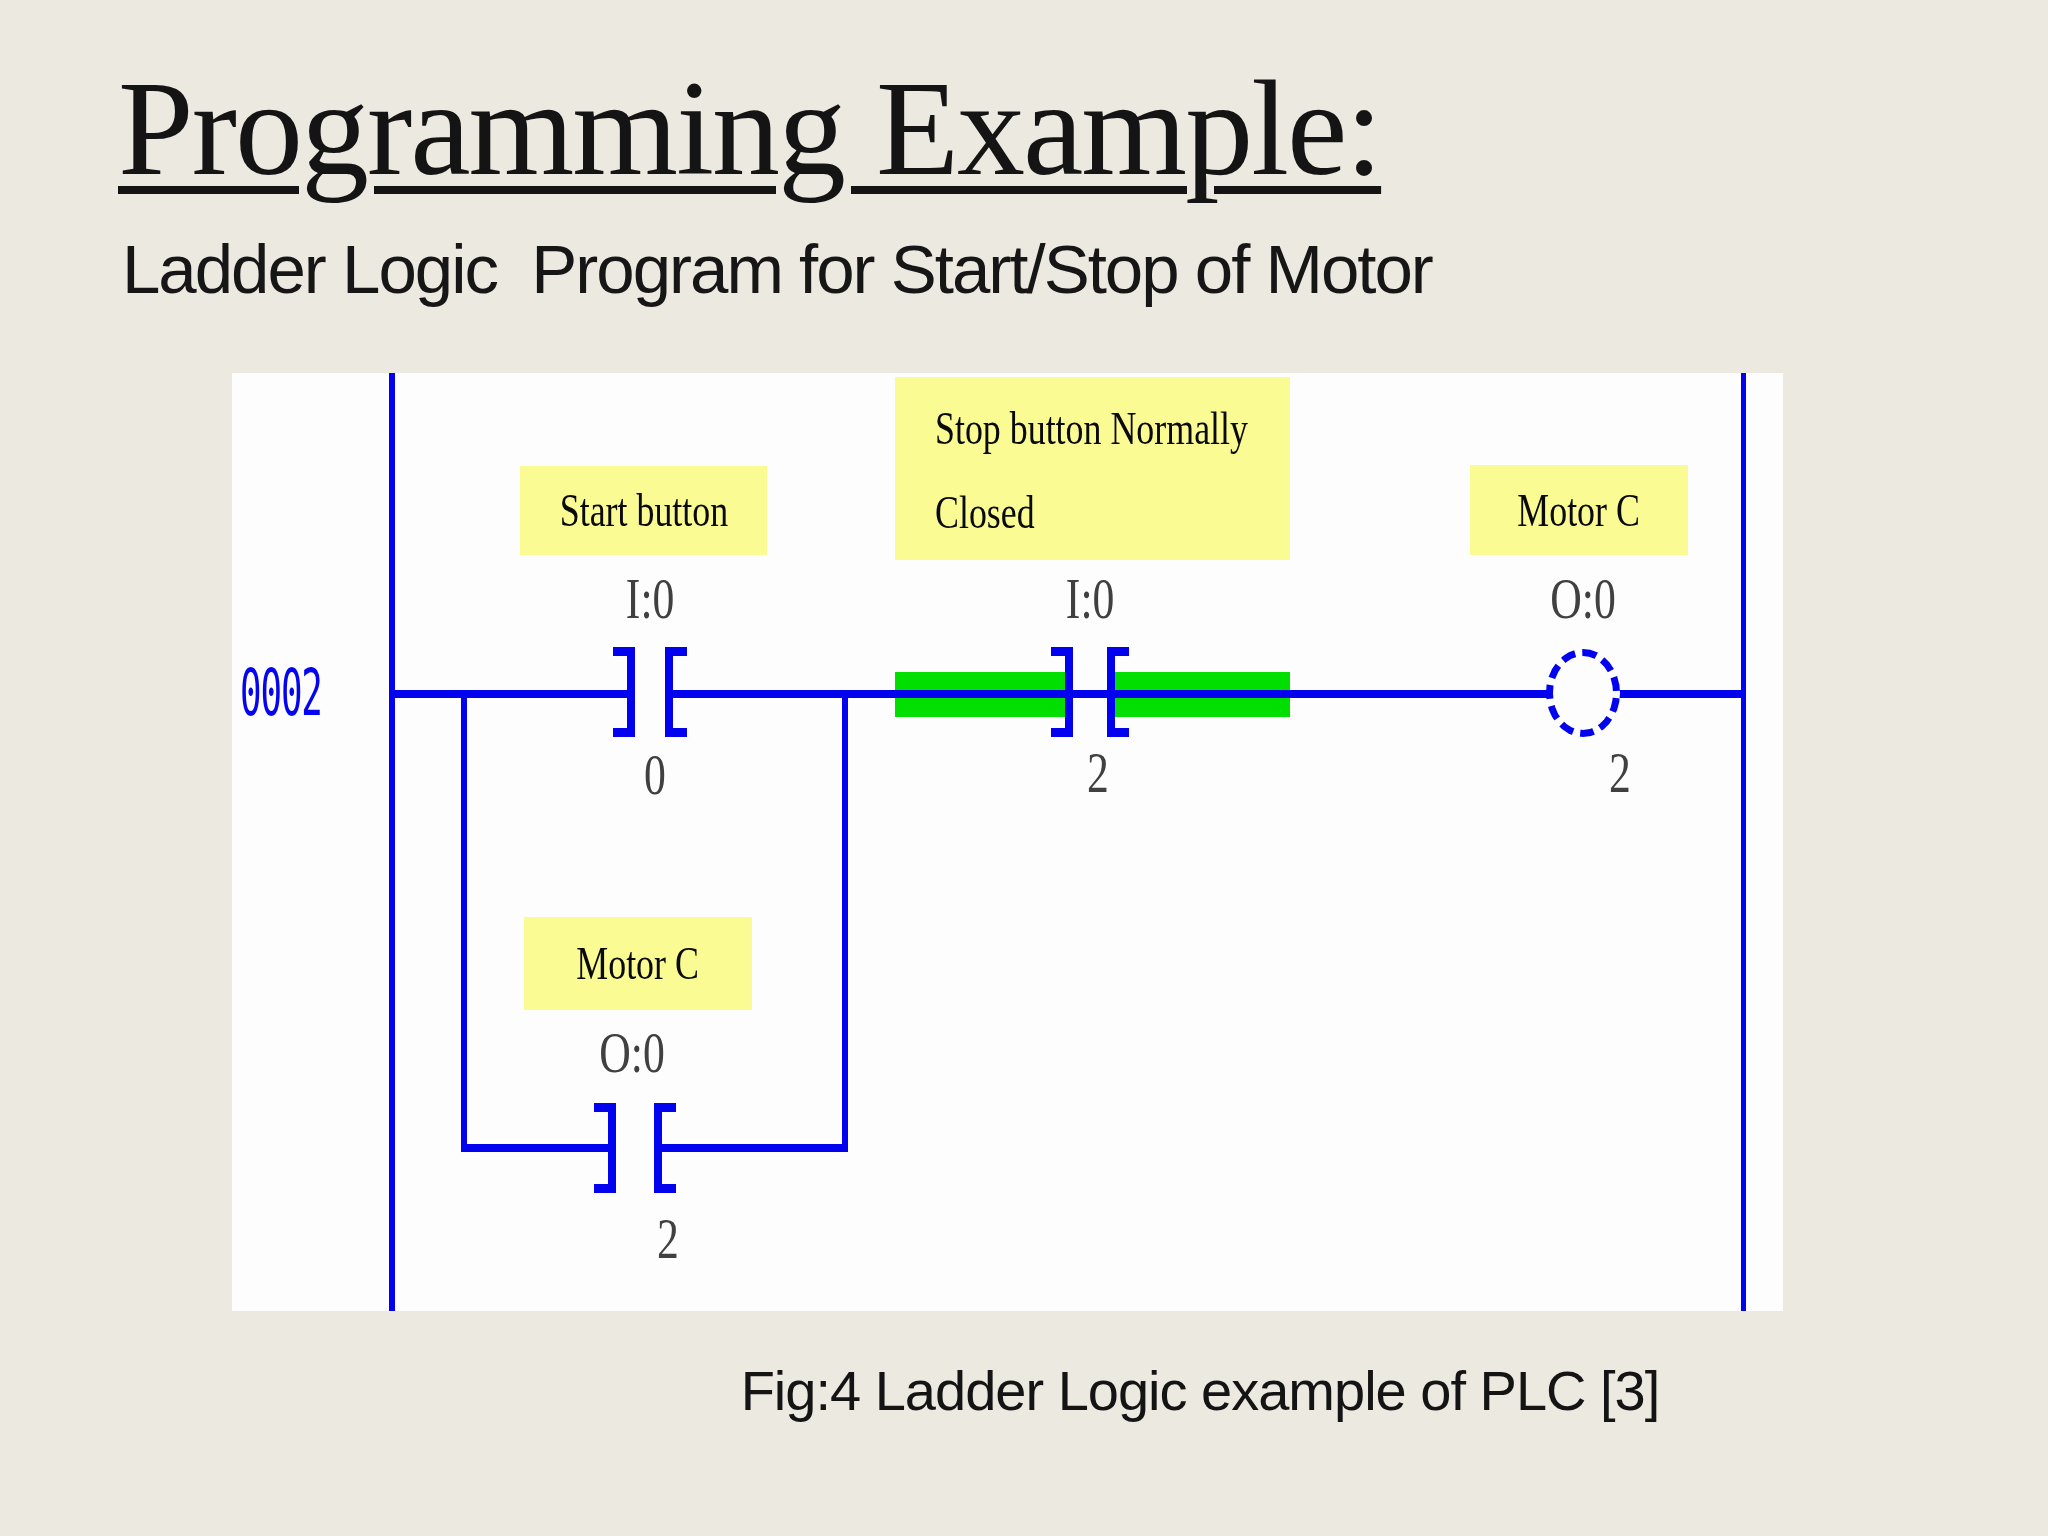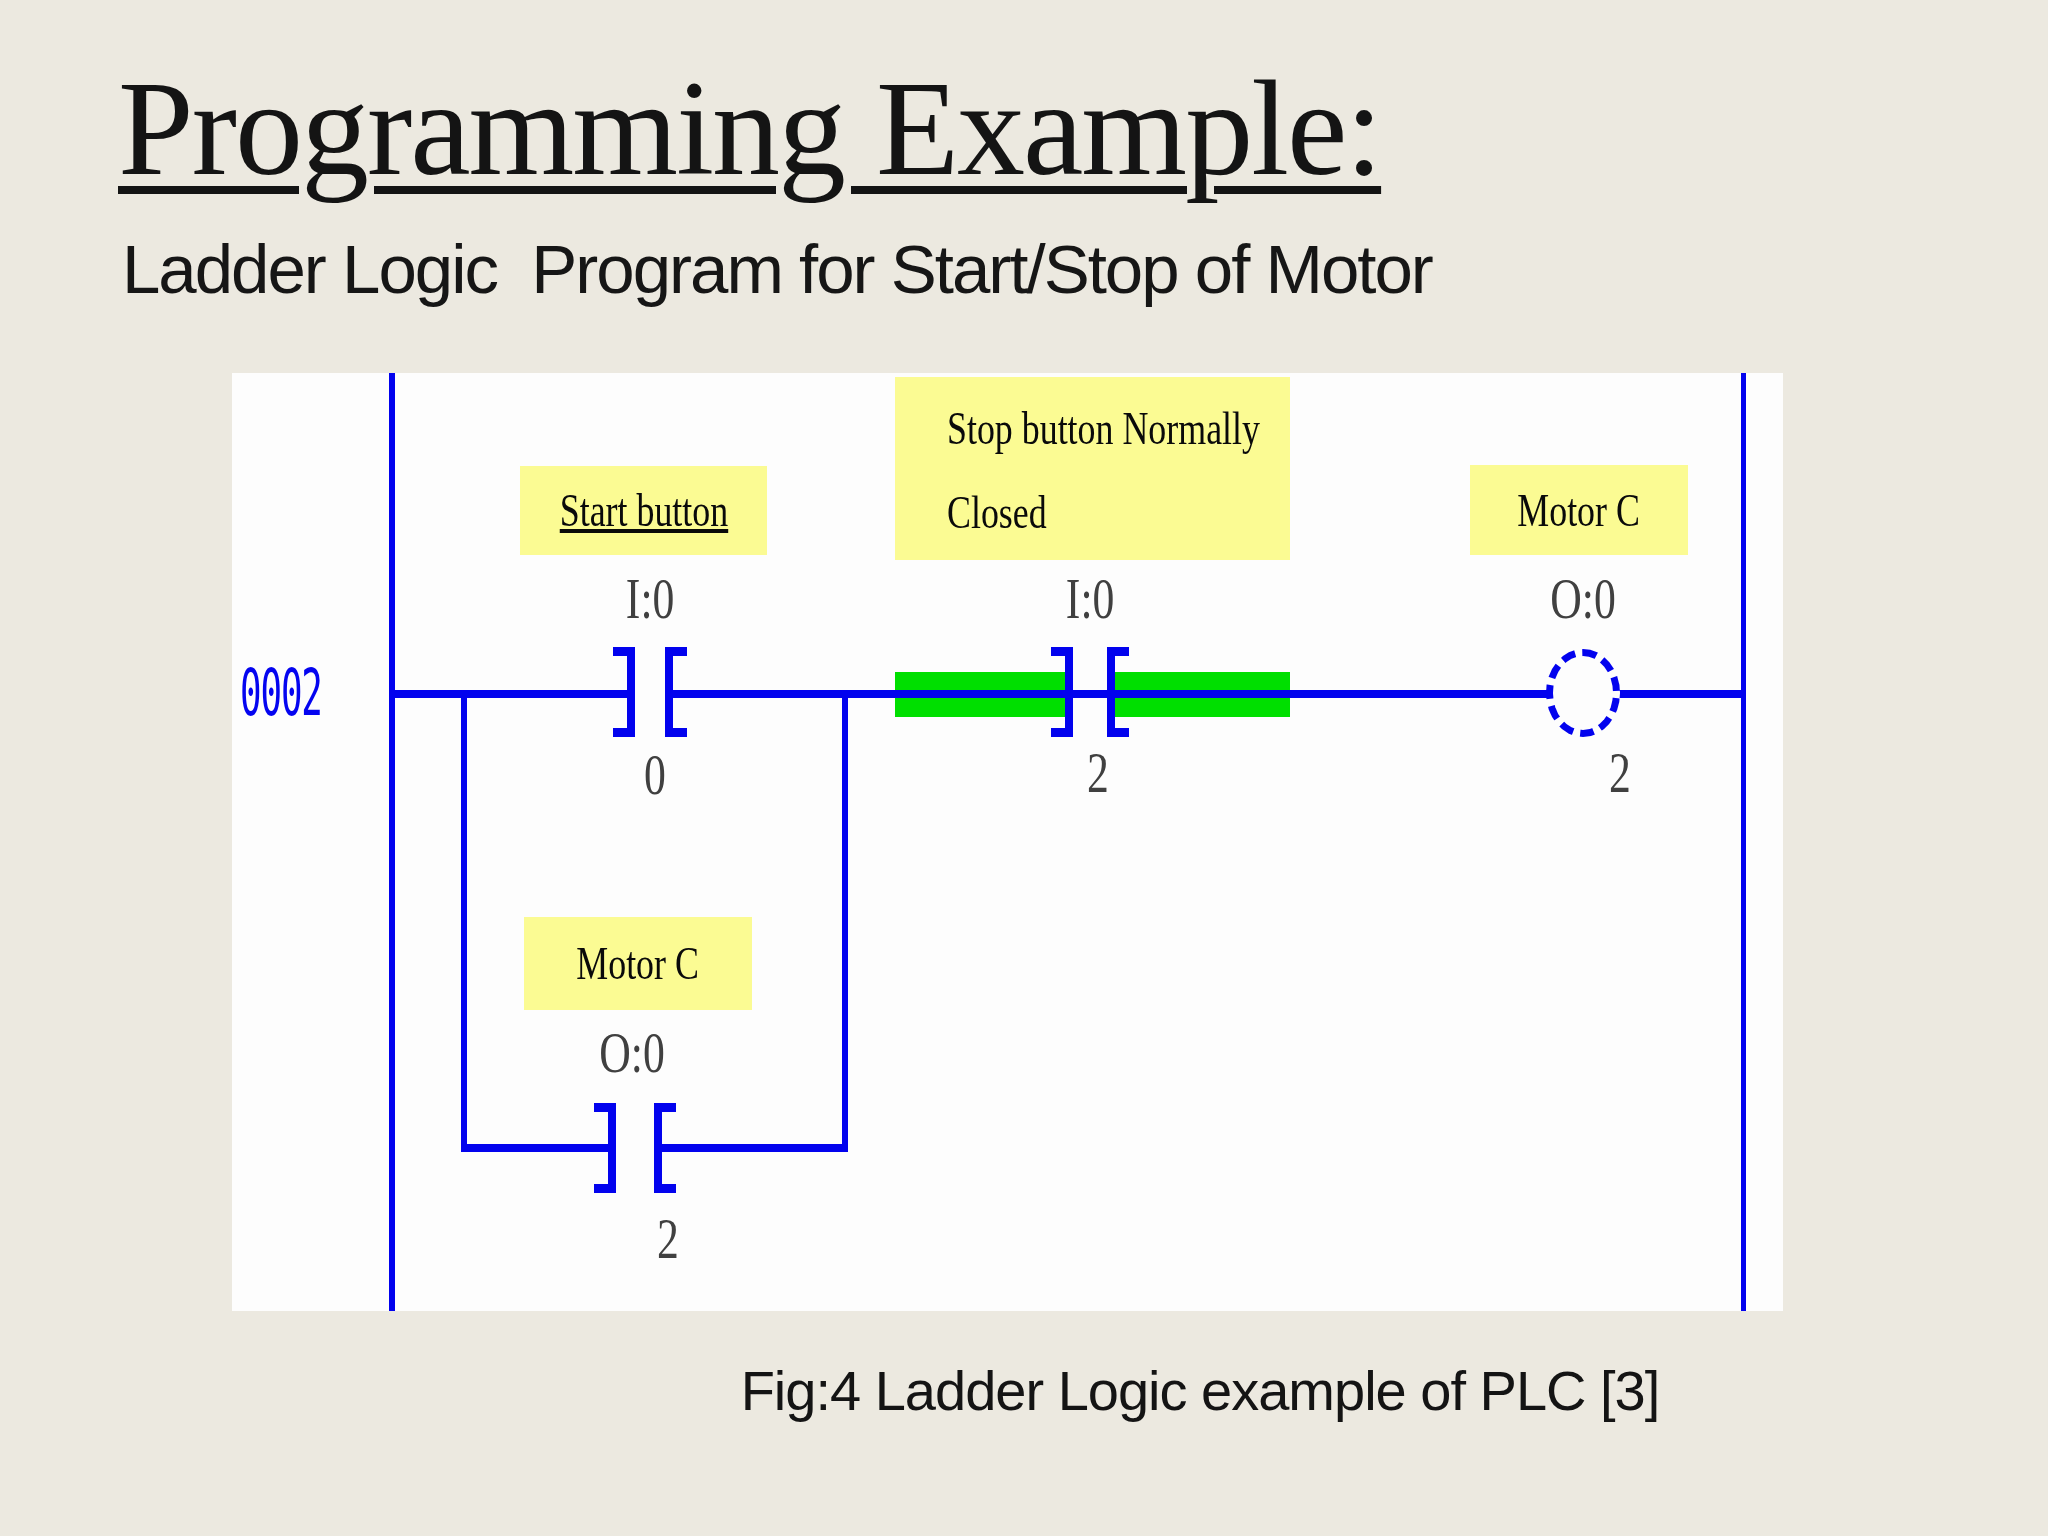--- a/index.html
+++ b/index.html
@@ -56,21 +56,21 @@
     background:#fdfdfd;z-index:5;
   }
   
   .ylabel{
     position:absolute;background:#fbfb93;z-index:2;
     font-family:"Liberation Serif",serif;color:#0a0a0a;
     font-size:46px;
     display:flex;align-items:center;justify-content:center;
   }
   .ylabel > span{display:inline-block;transform:scaleX(0.78);white-space:nowrap;}
-  .ylabel.multiline{display:block;padding:10px 0 0 52px;box-sizing:border-box;
+  .ylabel.multiline{display:block;padding:10px 0 0 40px;box-sizing:border-box;
     align-items:flex-start;justify-content:flex-start;}
   .ylabel.multiline .line{display:block;line-height:84px;transform:scaleX(0.78);transform-origin:left center;white-space:nowrap;}
   .addr{
     position:absolute;width:200px;text-align:center;z-index:2;
     font-family:"Liberation Serif",serif;color:#404040;
     font-size:56px;line-height:1.0;
   }
   .addr > span{display:inline-block;transform:scaleX(0.78);}
   .rungnum{
     position:absolute;left:8px;top:288px;z-index:2;
@@ -110,21 +110,21 @@
 
     <div class="bracket left" style="left:819px;top:274px;"></div>
     <div class="bracket right" style="left:875px;top:274px;"></div>
 
     <div class="linemask" style="left:384px;top:771px;width:38px;height:8px;"></div>
     <div class="bracket left" style="left:362px;top:730px;"></div>
     <div class="bracket right" style="left:422px;top:730px;"></div>
 
     <div class="coil"></div>
 
-    <div class="ylabel" style="left:288px;top:93px;width:247px;height:89px;text-decoration:underline;">
+    <div class="ylabel" style="left:288px;top:93px;width:247px;height:89px;">
       <span>Start button</span>
     </div>
     <div class="ylabel multiline" style="left:663px;top:4px;width:395px;height:183px;">
       <span class="line">Stop button Normally</span>
       <span class="line">Closed</span>
     </div>
     <div class="ylabel" style="left:1238px;top:92px;width:218px;height:90px;">
       <span>Motor C</span>
     </div>
     <div class="ylabel" style="left:292px;top:544px;width:228px;height:93px;">

